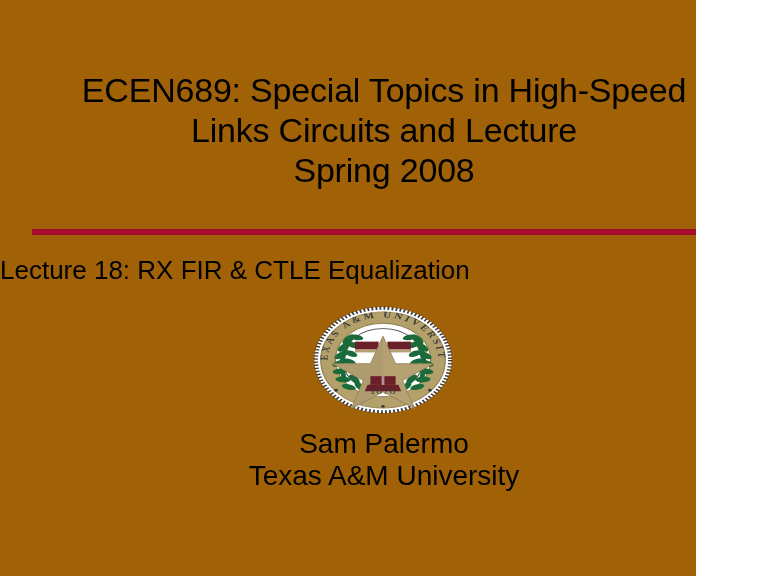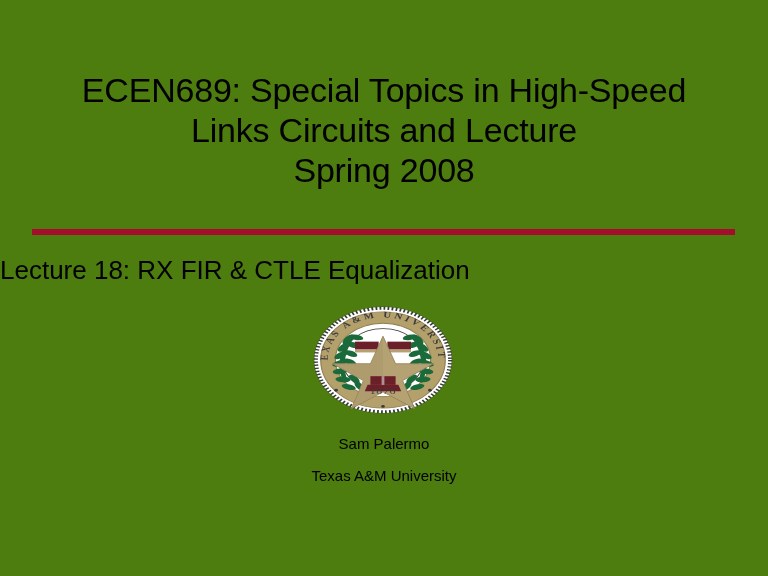--- a/index.html
+++ b/index.html
@@ -7,23 +7,23 @@
     margin: 0;
     padding: 0;
     background: #ffffff;
   }
   body {
     font-family: "Liberation Sans", sans-serif;
   }
 
   .slide {
     position: relative;
-    width: 768px;
+    width: 696px;
     height: 576px;
-    background: #4d7c0f;
+    background: #a16207;
     overflow: hidden;
     box-sizing: border-box;
   }
 
   
   .title-block {
     position: absolute;
     left: 0;
     top: 70px;
     width: 768px;
@@ -79,21 +79,21 @@
   
   .author-block {
     position: absolute;
     left: 0;
     top: 428px;
     width: 768px;
     text-align: center;
   }
   .author-line {
     font-family: "Liberation Sans", sans-serif;
-    font-size: 15px;
+    font-size: 28px;
     line-height: 32px;
     color: #000000;
     white-space: nowrap;
   }
 </style>
 </head>
 <body>
 
 <div class="slide">
 

